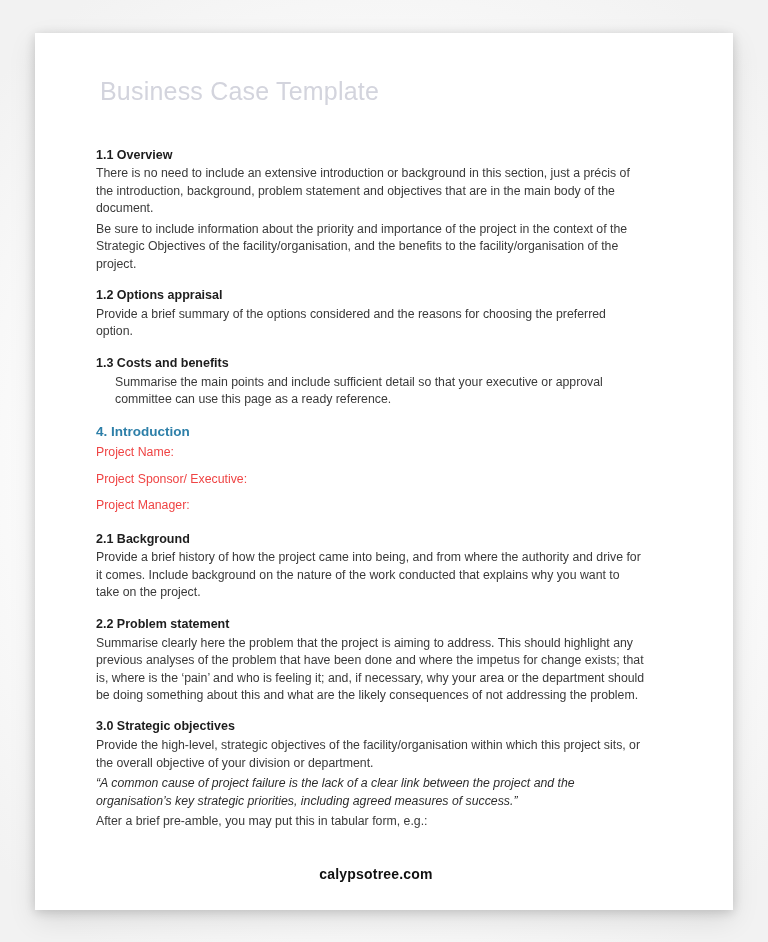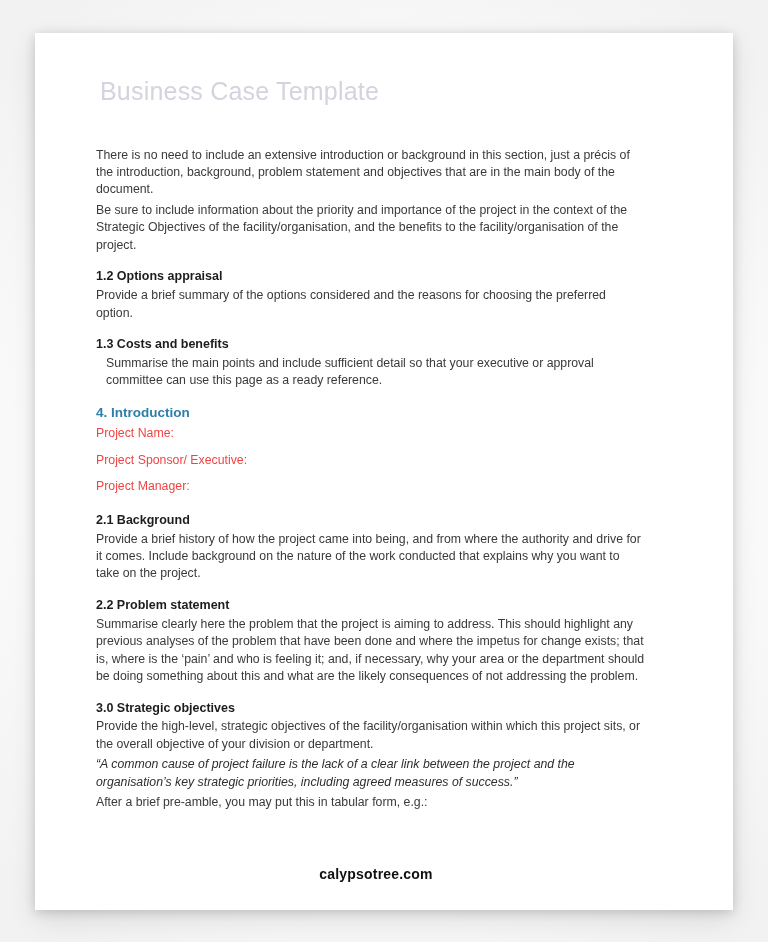--- a/index.html
+++ b/index.html
@@ -65,21 +65,21 @@
     color: #3a3a3a;
     line-height: 1.42;
     margin: 0 0 3px 0;
     text-align: left;
   }
   .para.quote {
     font-style: italic;
     color: #2e2e2e;
   }
   .para.indent {
-    margin-left: 10px;
+    margin-left: 19px;
   }
   .field-line {
     font-size: 12.3px;
     color: #ef4444;
     line-height: 1.42;
     margin: 0 0 9px 0;
   }
   .gap-sm  { height: 7px; }
   .gap-md  { height: 11px; }
 
@@ -103,20 +103,21 @@
 
 <div class="page-card">
 
   <div class="doc-body">
 
     <h1 class="doc-title">Business Case Template</h1>
 
 
     <div class="gap-md"></div>
 
+    <h3 class="sub-heading">1.1 Overview</h3>
     <p class="para">There is no need to include an extensive introduction or background in this section, just a précis of the introduction, background, problem statement and objectives that are in the main body of the document.</p>
     <p class="para">Be sure to include information about the priority and importance of the project in the context of the Strategic Objectives of the facility/organisation, and the benefits to the facility/organisation of the project.</p>
 
     <div class="gap-md"></div>
 
     <h3 class="sub-heading">1.2 Options appraisal</h3>
     <p class="para">Provide a brief summary of the options considered and the reasons for choosing the preferred option.</p>
 
     <div class="gap-md"></div>
 

